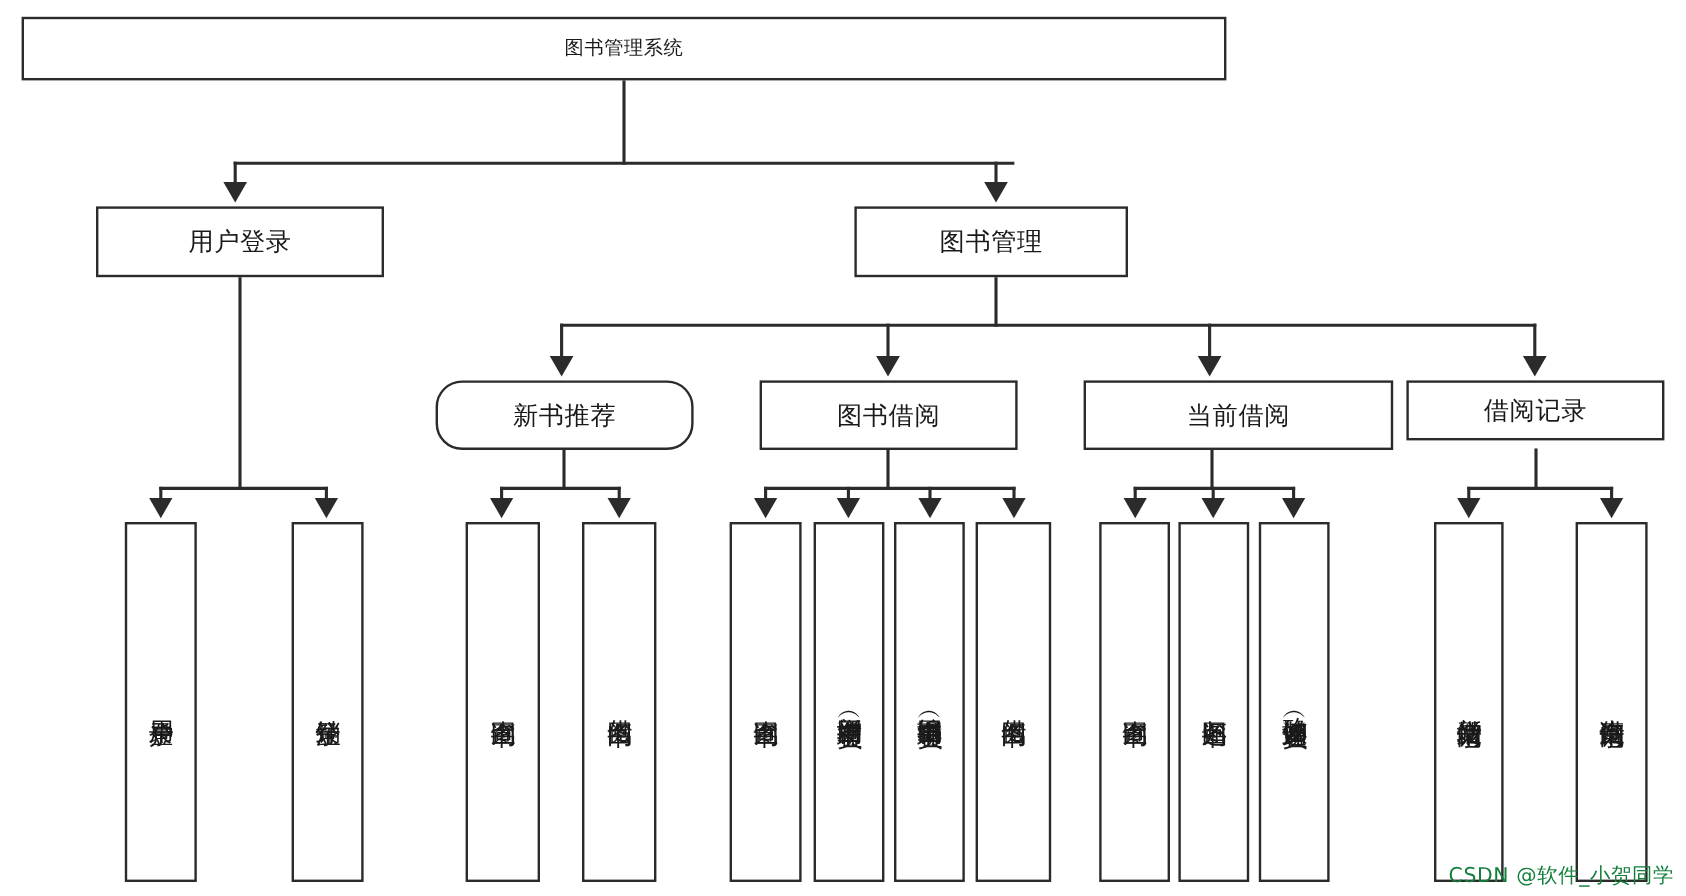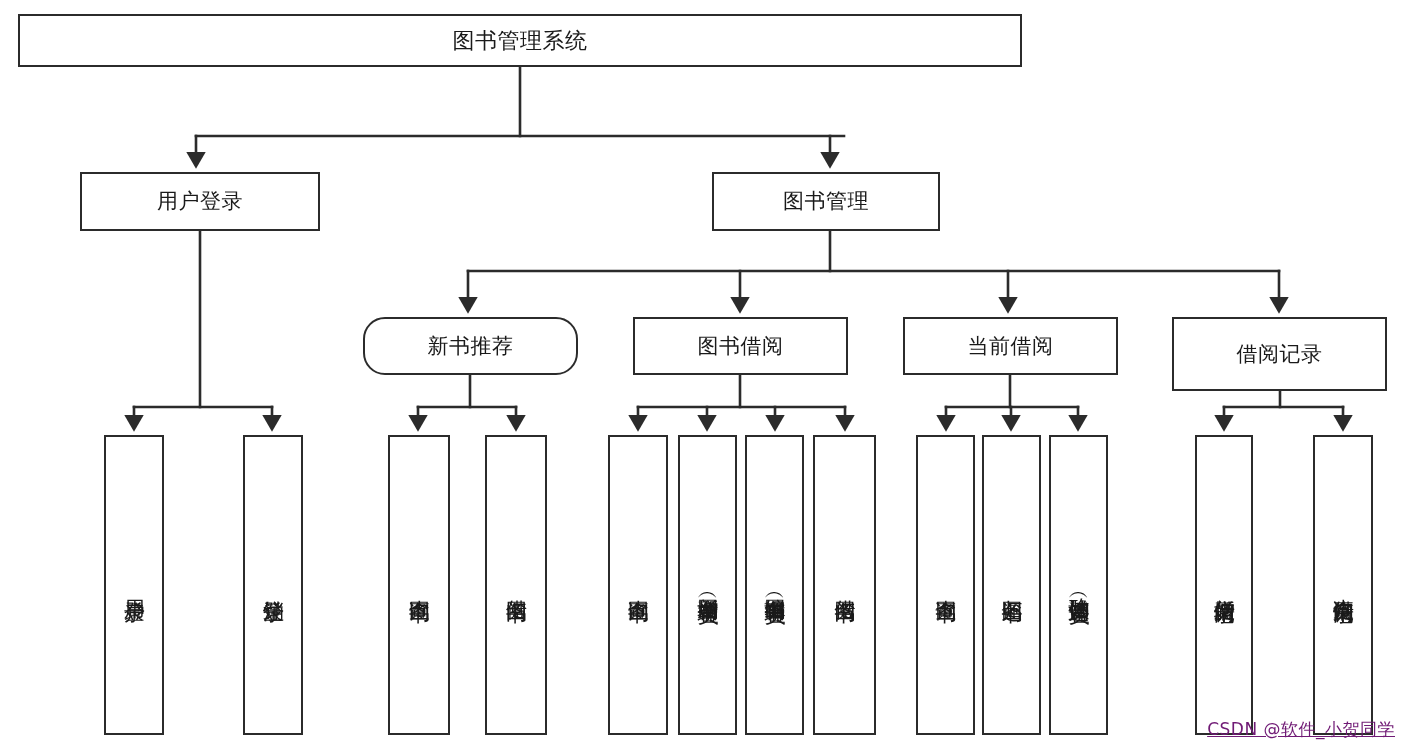--- a/index.html
+++ b/index.html
@@ -30,21 +30,21 @@
     align-items: center;
     justify-content: center;
     color: #1a1a1a;
   }
   .node .label {
     font-size: 21px;
     line-height: 1.15;
     letter-spacing: 0.5px;
     white-space: nowrap;
   }
-  .node.root .label { font-size: 22px; }
+  .node.root .label { font-size: 16px; }
   .node.leaf {
     align-items: center;
     justify-content: center;
     padding: 6px 0;
   }
   .node.leaf .label {
     writing-mode: vertical-rl;
     text-orientation: upright;
     font-size: 21px;
     line-height: 1.28;
@@ -59,24 +59,23 @@
     top: 0;
     width: 1405px;
     height: 747px;
     pointer-events: none;
   }
   .watermark {
     position: absolute;
     right: 10px;
     bottom: 6px;
     font-size: 17px;
-    color: #701a75;
+    color: #15803d;
     white-space: nowrap;
     letter-spacing: 0.5px;
-    text-decoration: underline;
   }
 </style>
 </head>
 <body>
 
 <div id="diagram-canvas">
 
   <svg class="edges" viewBox="0 0 1405 747">
     <defs>
       <marker id="arrow" markerWidth="10" markerHeight="10" refX="3.2" refY="5" orient="auto" markerUnits="strokeWidth">
@@ -137,24 +136,24 @@
   <div class="node" style="left:712px; top:172px; width:228px; height:59px;">
     <span class="label">图书管理</span>
   </div>
 
   <div class="node" style="left:363px; top:317px; width:215px; height:58px;border-radius:22px;">
     <span class="label">新书推荐</span>
   </div>
   <div class="node" style="left:633px; top:317px; width:215px; height:58px;align-items:center;">
     <span class="label">图书借阅</span>
   </div>
-  <div class="node" style="left:903px; top:317px; width:215px; height:58px;">
+  <div class="node" style="left:903px; top:317px; width:258px; height:58px;">
     <span class="label">当前借阅</span>
   </div>
-  <div class="node" style="left:1172px; top:317px; width:215px; height:74px;">
+  <div class="node" style="left:1172px; top:317px; width:215px; height:50px;">
     <span class="label">借阅记录</span>
   </div>
 
   <div class="node leaf" style="left:104px; top:435px; width:60px; height:300px;">
     <span class="label">用户登录</span>
   </div>
   <div class="node leaf" style="left:243px; top:435px; width:60px; height:300px;">
     <span class="label">注销登录</span>
   </div>
   <div class="node leaf" style="left:388px; top:435px; width:62px; height:300px;">

